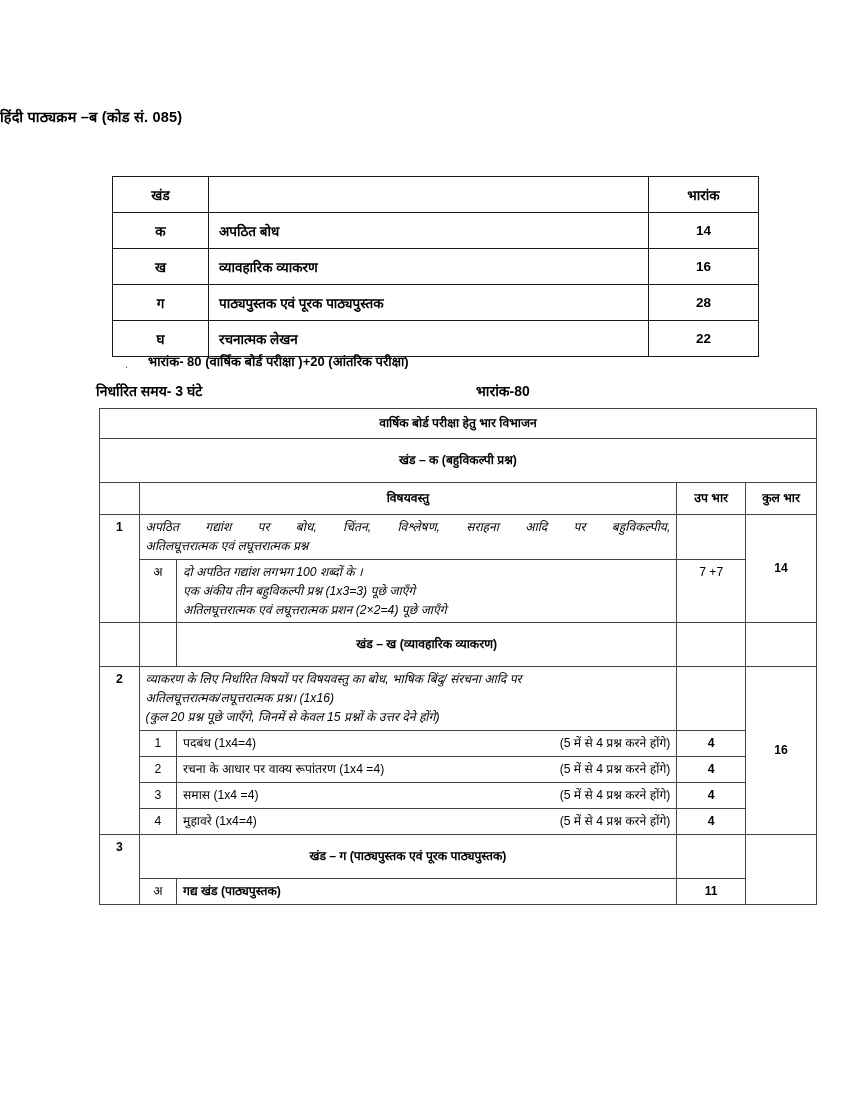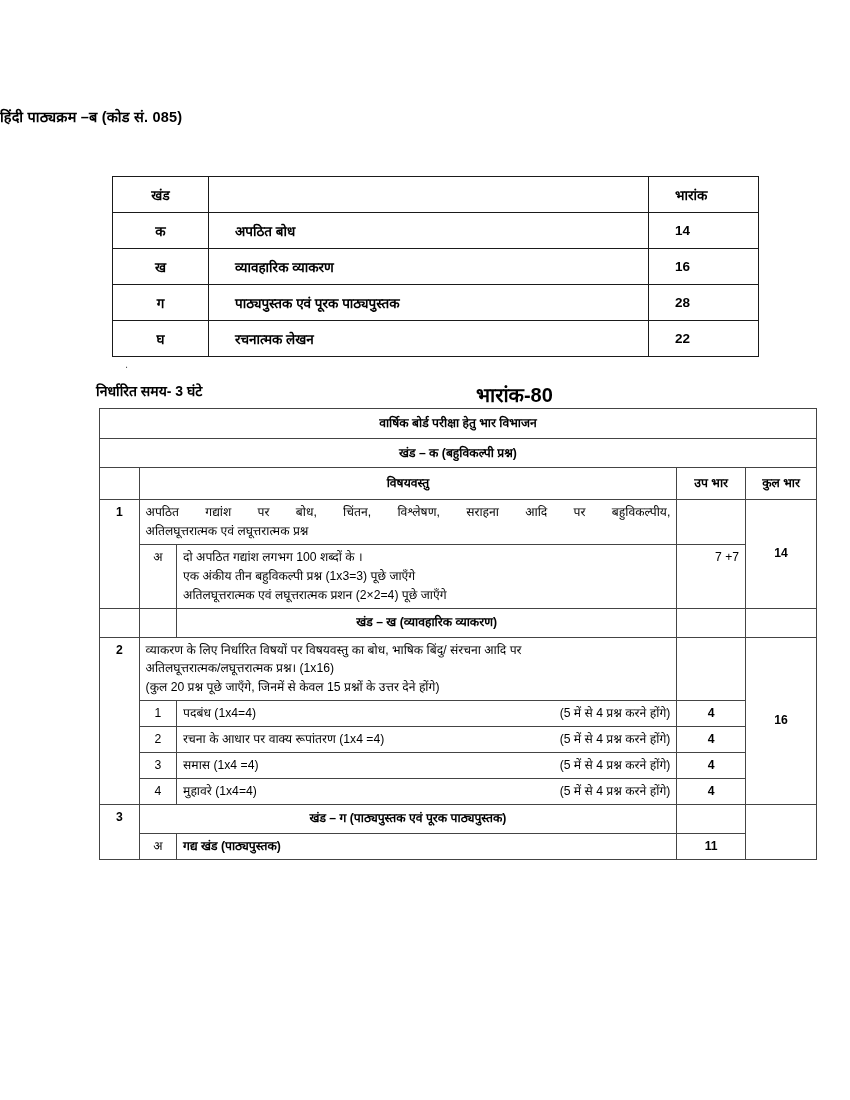--- a/index.html
+++ b/index.html
@@ -51,27 +51,27 @@
   }
   table.t1 {
     border-collapse: collapse;
     width: 646px;
     table-layout: fixed;
   }
   table.t1 td, table.t1 th {
     border: 1px solid #1a1a1a;
     font-size: 13.5px;
     font-weight: bold;
-    padding: 0 26px;
+    padding: 0 10px;
     height: 36px;
     vertical-align: middle;
   }
   .t1-c1 { width: 96px;  text-align: center; }
   .t1-c2 { width: 440px; text-align: left; }
-  .t1-c3 { width: 110px; }
+  .t1-c3 { width: 110px; text-align: center; }
 
   
   .note-marks {
     position: absolute;
     left: 148px; top: 352px;
     font-size: 13px;
     font-weight: bold;
     white-space: nowrap;
   }
   .note-dot {
@@ -84,21 +84,21 @@
     position: absolute;
     left: 96px; top: 381px;
     font-size: 14px;
     font-weight: bold;
     white-space: nowrap;
     text-align: right;
   }
   .note-total {
     position: absolute;
     left: 476px; top: 381px;
-    font-size: 20px;
+    font-size: 14px;
     font-weight: bold;
     white-space: nowrap;
   }
 
   
   .table-2-wrap {
     position: absolute;
     left: 99px; top: 408px;
     width: 652px;
   }
@@ -127,37 +127,37 @@
     height: 30px;
     vertical-align: middle !important;
     padding: 0 !important;
   }
   .banner-sm {
     text-align: center;
     font-weight: bold;
     font-size: 13px;
     height: 29px;
     vertical-align: middle !important;
-    padding: 4px !important;
+    padding: 12px !important;
   }
   .colhead {
     text-align: center;
     font-weight: bold;
     font-size: 13.5px;
     height: 32px;
     vertical-align: middle !important;
     padding: 0 !important;
   }
   .mid { vertical-align: middle !important; }
   .num { text-align: center; font-weight: bold; font-size: 13px; }
-  .numlt { text-align: right; font-size: 12.5px; }
+  .numlt { text-align: center; font-size: 12.5px; }
   .idx { text-align: center; font-size: 12.5px; vertical-align: top; }
   .just { text-align: justify; text-align-last: justify; }
   .bold { font-weight: bold; }
-  .line { display: block; }
+  .line { display: block; font-style: italic; }
   .spread {
     display: flex;
     justify-content: space-between;
     align-items: baseline;
   }
   .spread .right { white-space: nowrap; text-align: center; }
   .pad-l { padding-left: 2px; }
 </style>
 </head>
 <body>
@@ -194,20 +194,21 @@
         <tr>
           <td class="t1-c1">घ</td>
           <td class="t1-c2">रचनात्मक लेखन</td>
           <td class="t1-c3">22</td>
         </tr>
       </tbody>
     </table>
   </div>
 
   <div class="note-dot">.</div>
+  <div class="note-marks">भारांक- 80 (वार्षिक बोर्ड परीक्षा )+20 (आंतरिक परीक्षा)</div>
   <div class="note-time">निर्धारित समय- 3 घंटे</div>
   <div class="note-total">भारांक-80</div>
 
   <div class="table-2-wrap">
     <table class="t2">
       <colgroup>
         <col class="cA">
           <col class="cB">
           <col class="cC">
           <col class="cD">

